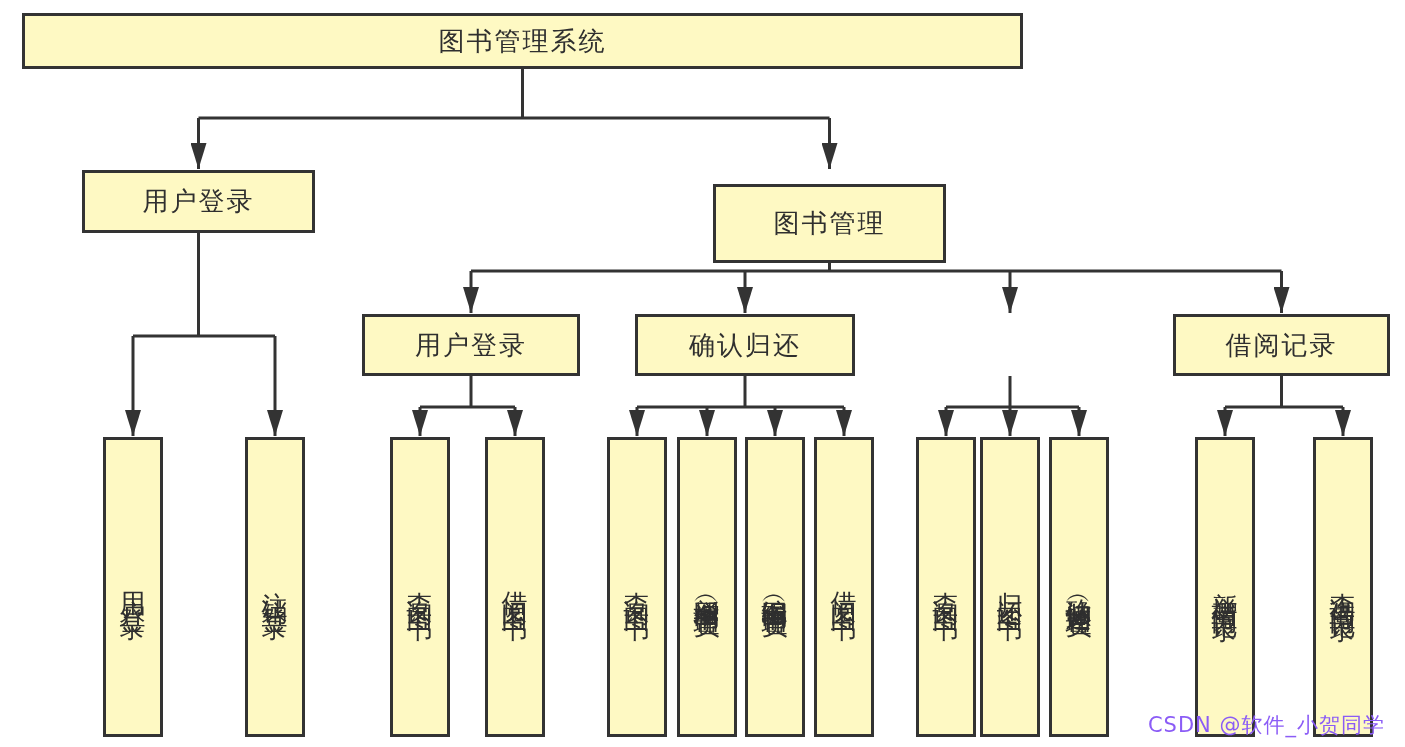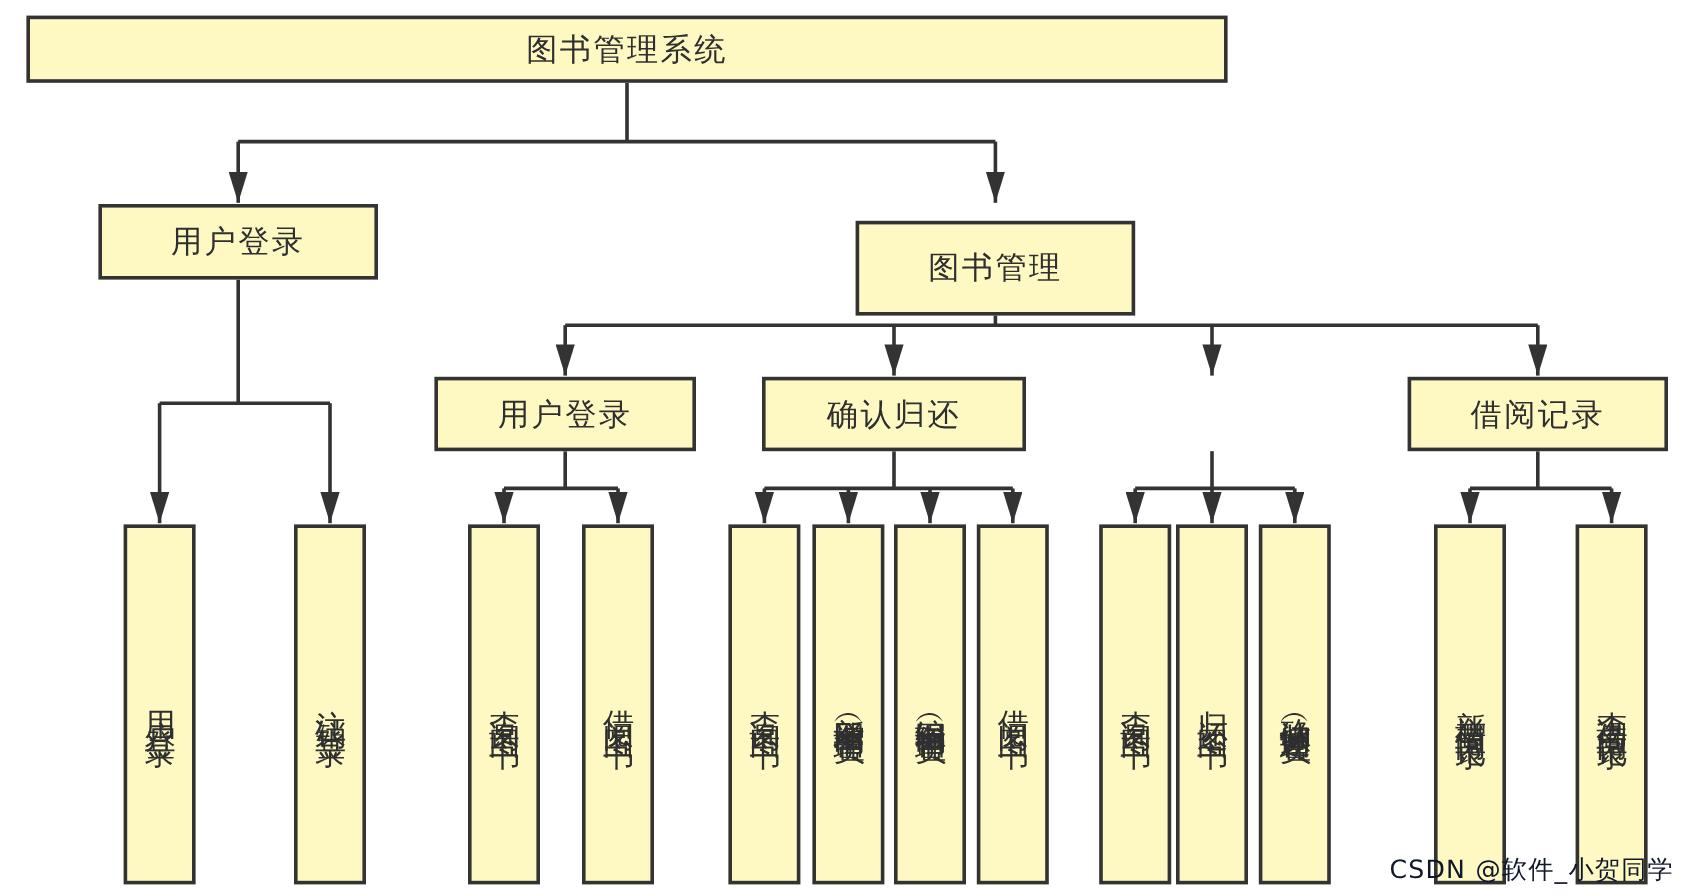--- a/index.html
+++ b/index.html
@@ -25,24 +25,24 @@
     white-space:nowrap;
   }
   .vbox .label{
     writing-mode:vertical-rl;
     text-orientation:mixed;
     white-space:normal;
     line-height:1;
   }
   #watermark{
     position:absolute;
-    right:10px;
+    right:20px;
     top:711px;
     font-size:21px;
-    color:#0f172a;
+    color:#8b5cf6;
     letter-spacing:1px;
     white-space:nowrap;
   }
 </style>
 </head>
 <body>
 
 <div id="canvas">
 
   <svg id="wires" width="1405" height="747" viewBox="0 0 1405 747">

